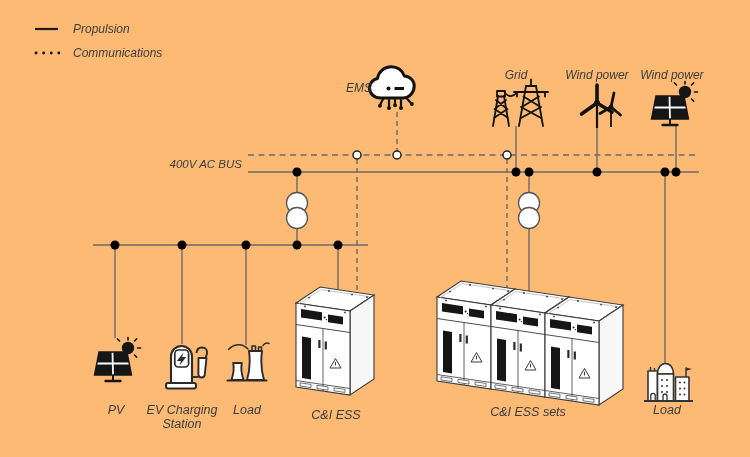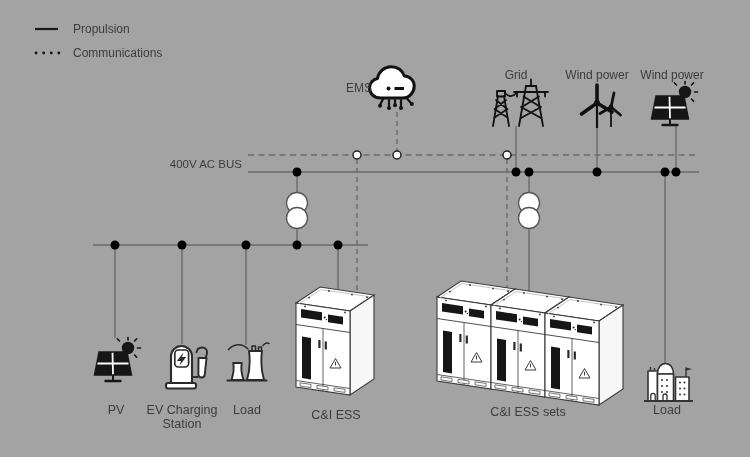--- a/index.html
+++ b/index.html
@@ -1,16 +1,16 @@
 <!DOCTYPE html>
 <html><head>
 <meta charset="utf-8">
 <style>
   html,body{margin:0;padding:0;background:#ffffff;}
-  .stage{width:750px;height:457px;position:relative;background:#a3a3a3;overflow:hidden;}
+  .stage{width:750px;height:457px;position:relative;background:#fdba74;overflow:hidden;font-style:italic;}
   svg{display:block;}
   text{font-family:"Liberation Sans","DejaVu Sans",sans-serif;fill:#3c3c3c;}
   .lbl{font-size:12.5px;}
   .lbl-sm{font-size:12px;}
   .bus-lbl{font-size:11.5px;}
 </style>
 </head>
 <body>
 
 <div class="stage">

